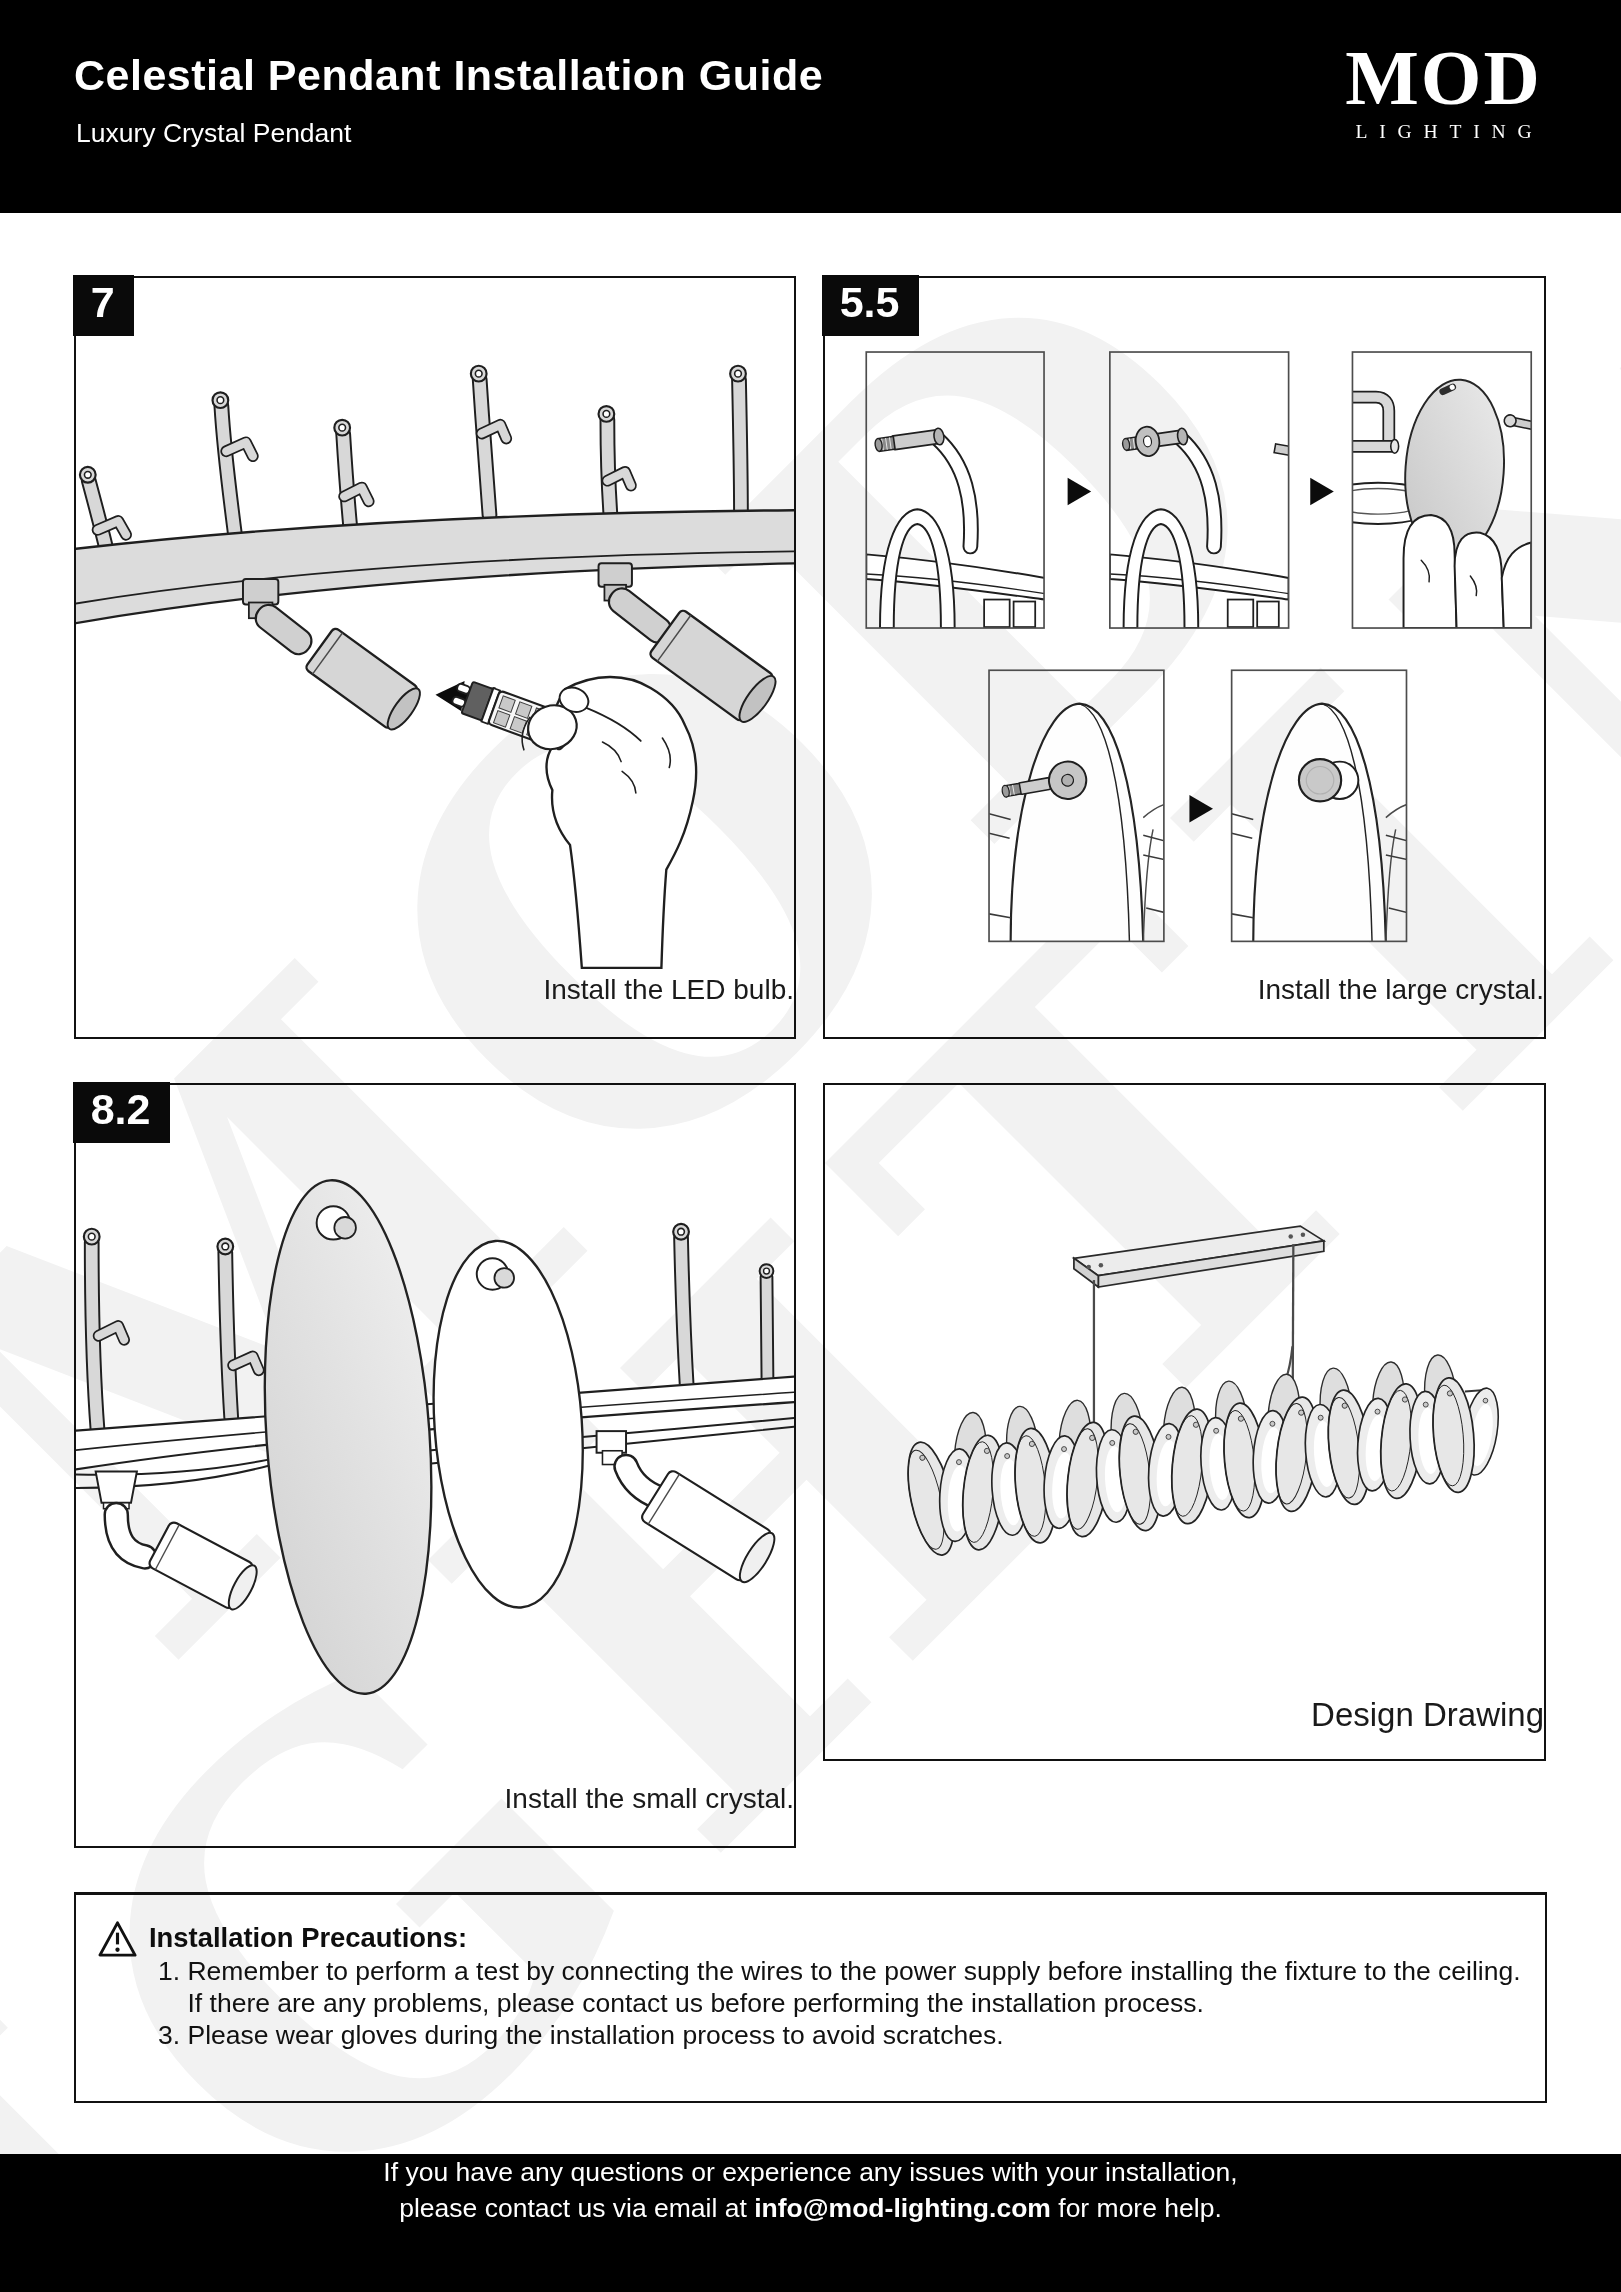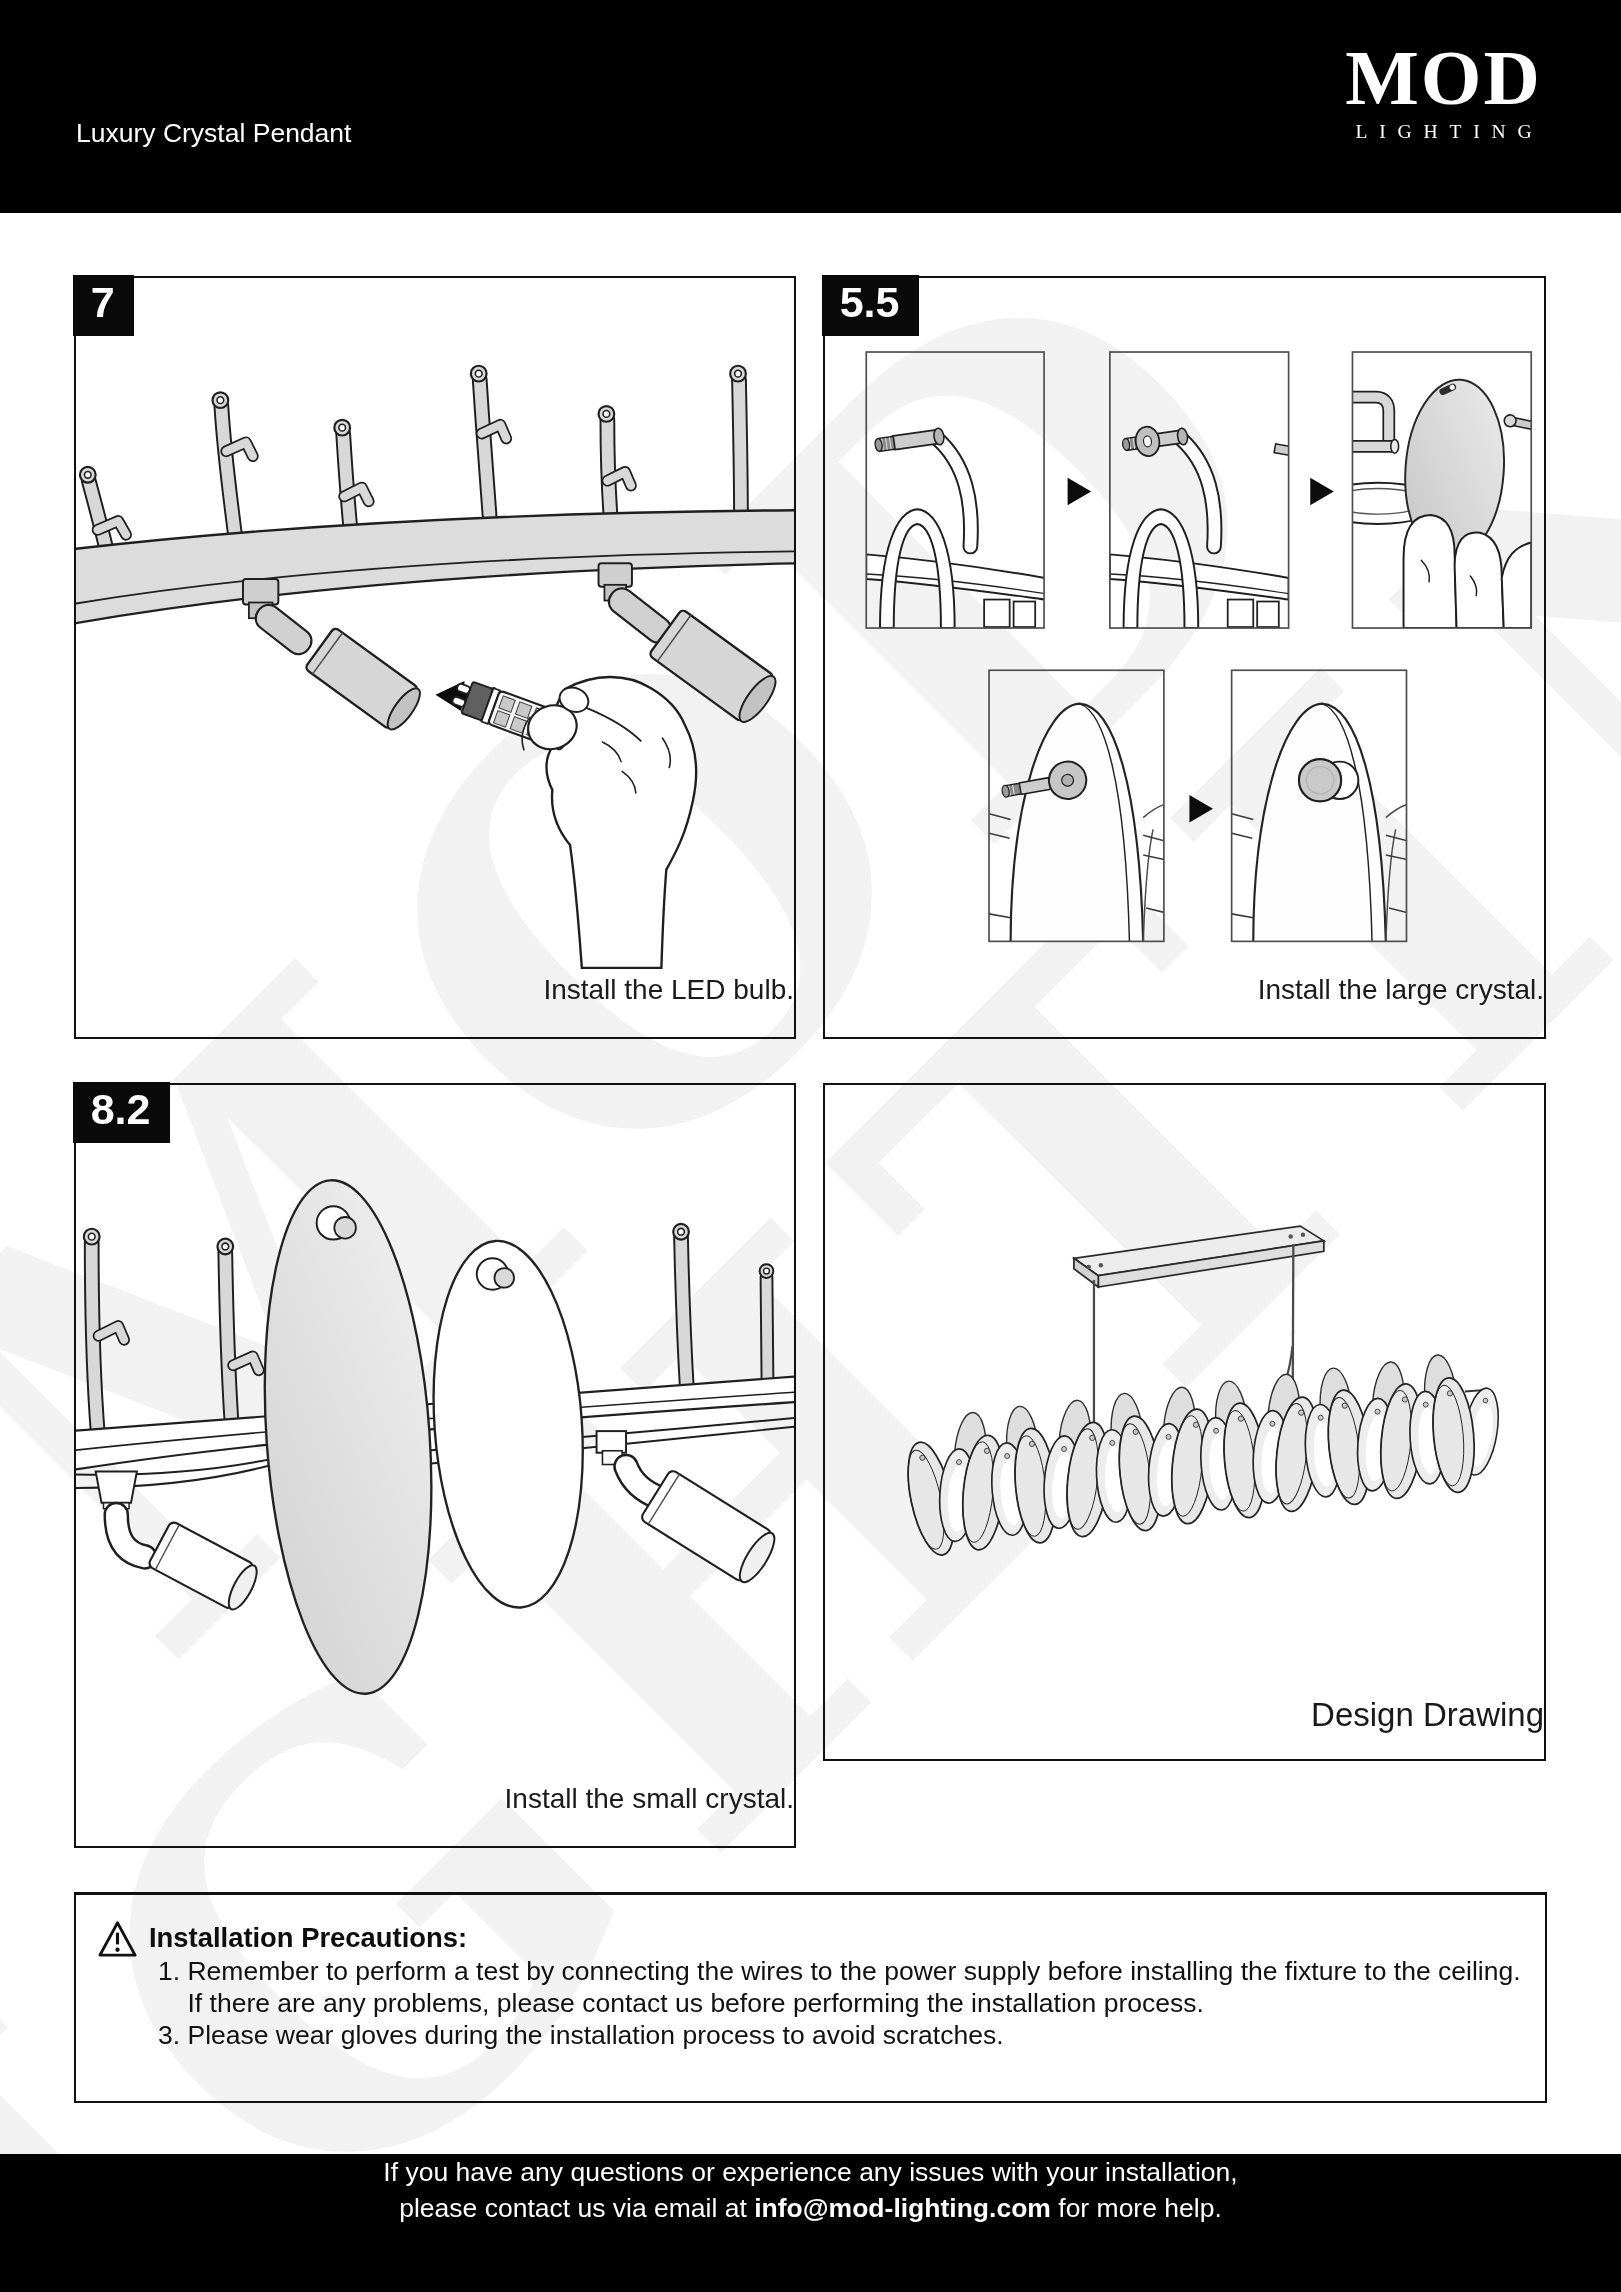--- a/index.html
+++ b/index.html
@@ -72,20 +72,21 @@
 <body>
 
 <div class="page">
 
   <div class="watermark">
     <div class="wm1">MOD</div>
     <div class="wm2">LIGHTING</div>
   </div>
 
   <div class="header">
+    <div class="title">Celestial Pendant Installation Guide</div>
     <div class="subtitle">Luxury Crystal Pendant</div>
     <div class="logo">
       <div class="logo-mod">MOD</div>
       <div class="logo-sub">LIGHTING</div>
     </div>
   </div>
 
   <div class="panel panel-7">
     <div class="badge">7</div>
     <svg class="art" viewBox="0 0 731 772">

